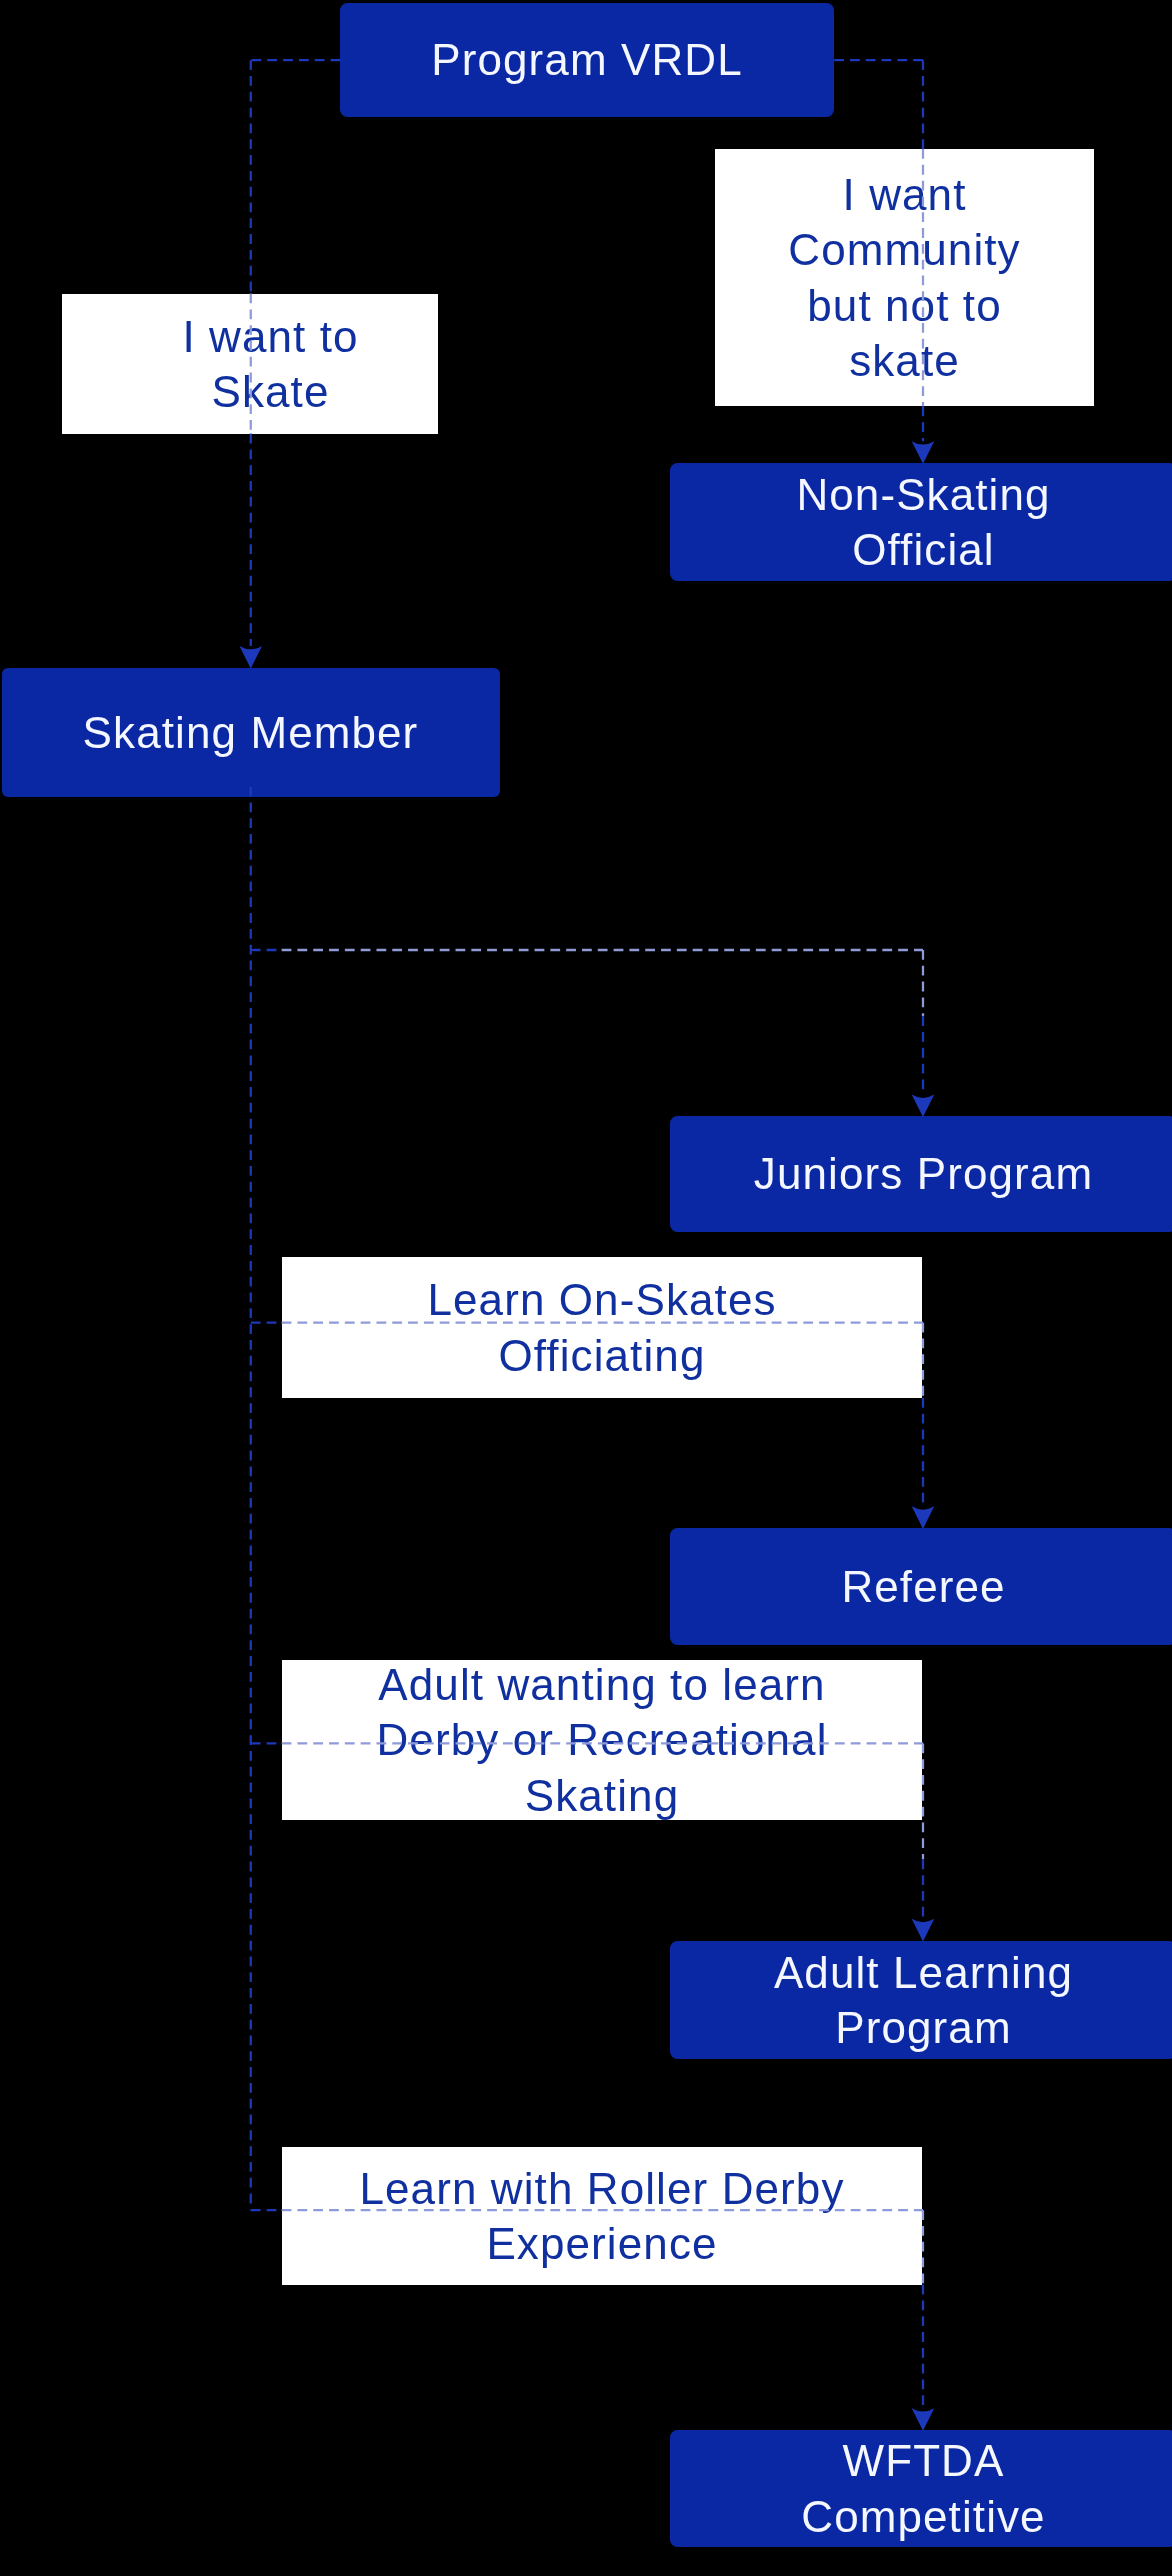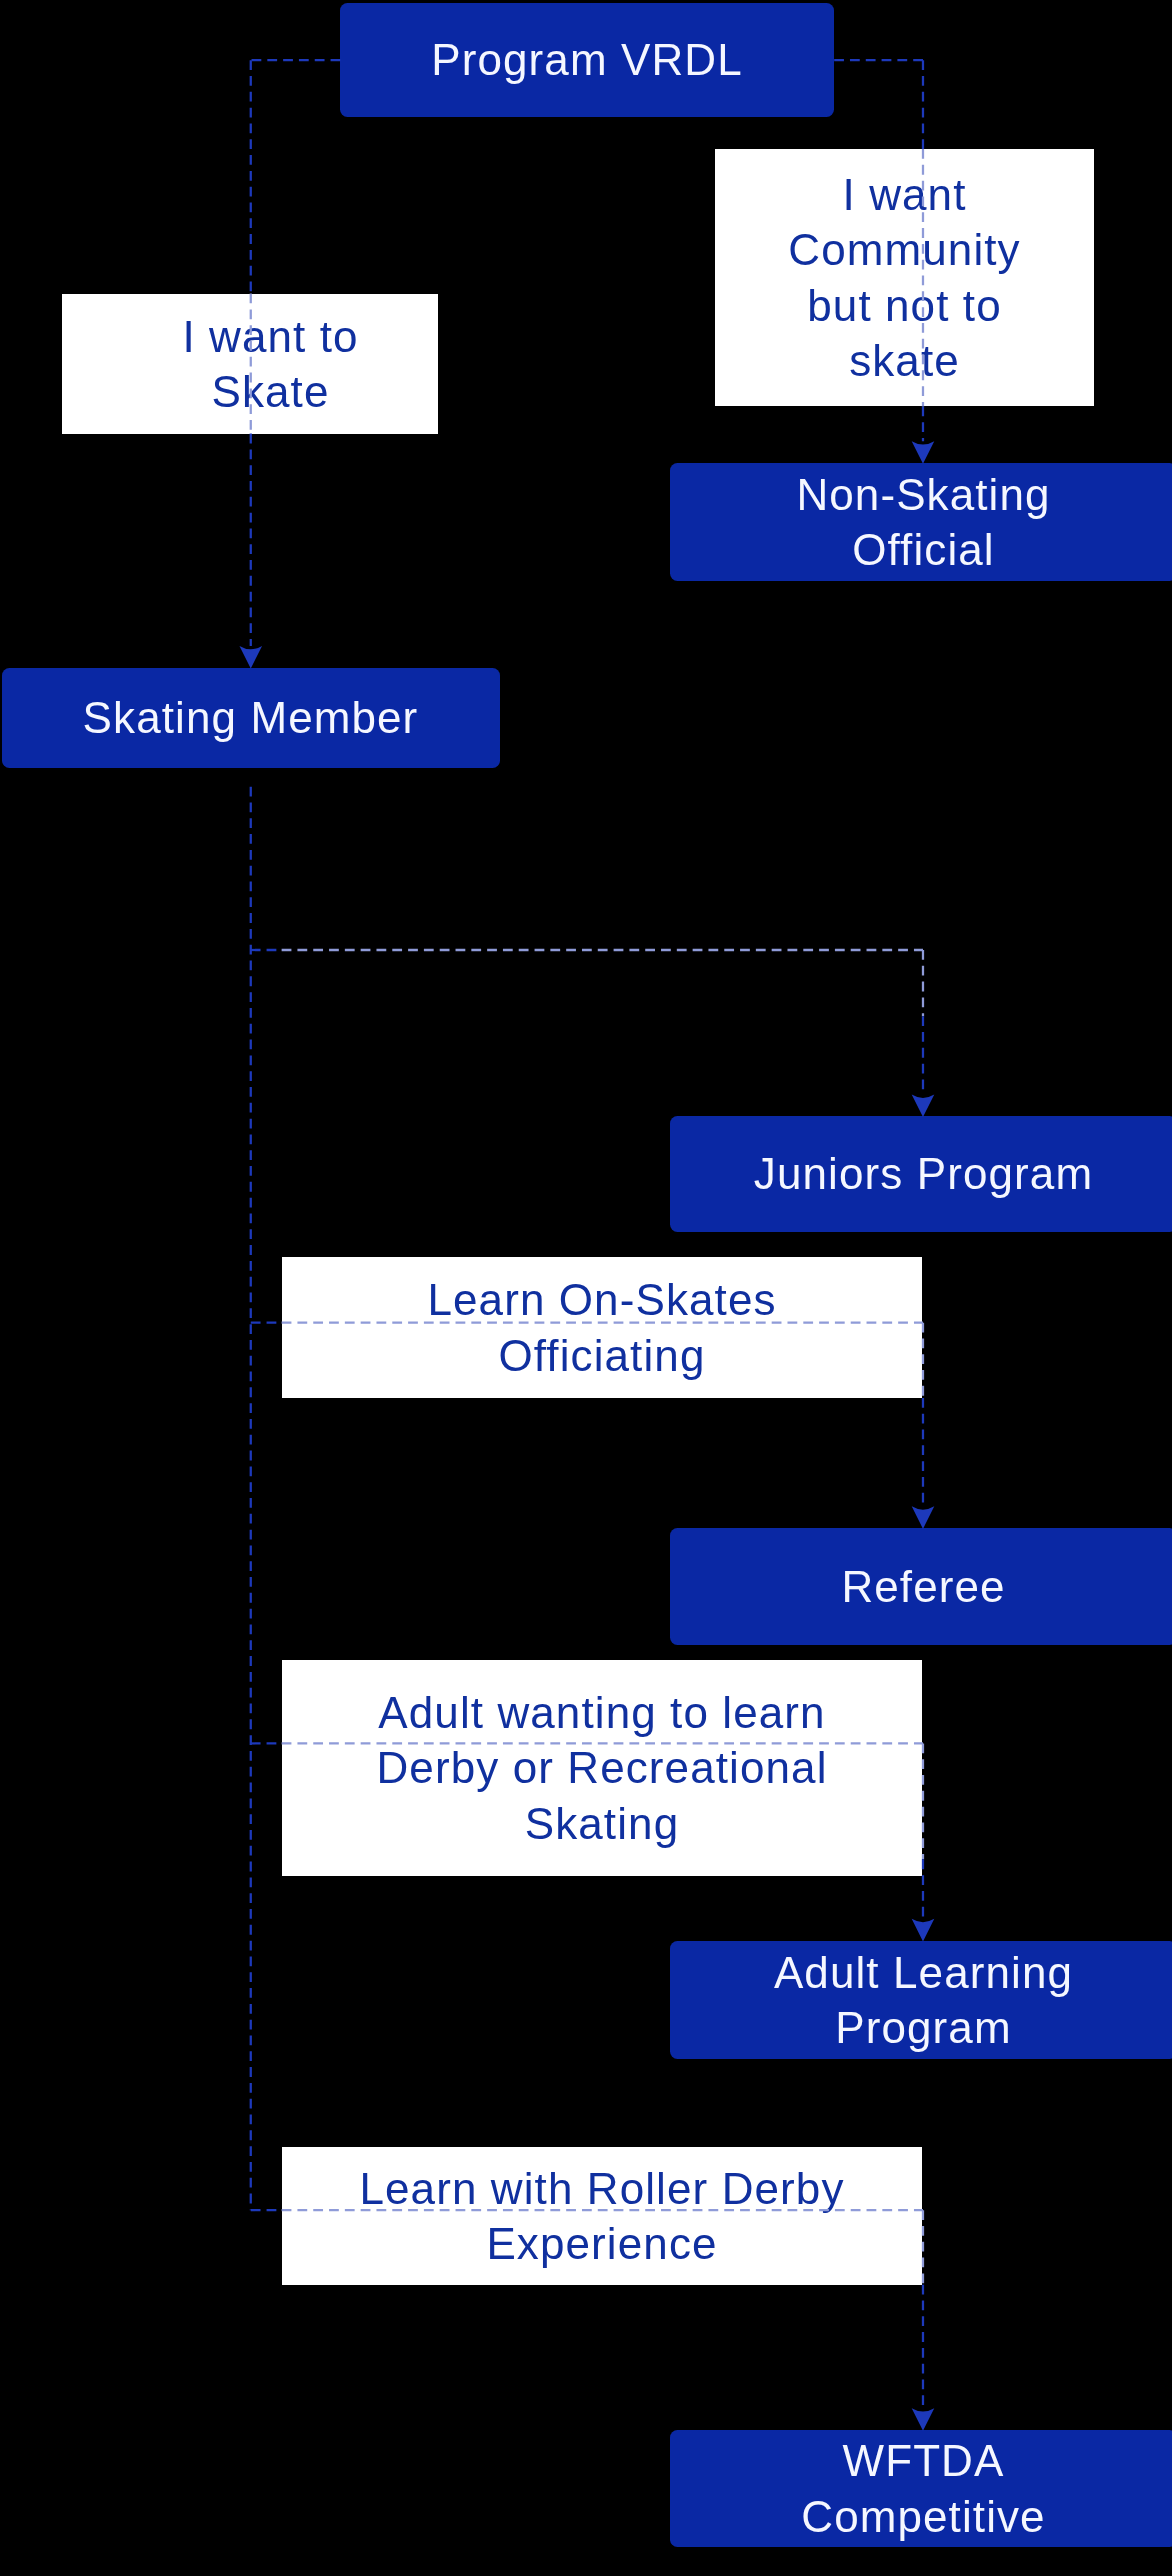--- a/index.html
+++ b/index.html
@@ -81,31 +81,31 @@
 Skate</div>
 
   <div class="node white" style="left:715px; top:149px;  width:379px; height:257px;">I want
 Community
 but not to
 skate</div>
 
   <div class="node blue" style="left:670px; top:463px;  width:507px; height:118px;">Non-Skating
 Official</div>
 
-  <div class="node blue" style="left:1.5px;   top:668px;  width:498px; height:100px;">Skating Member</div>
+  <div class="node blue" style="left:1.5px;   top:668px;  width:498px; height:129px;border-radius:6px;">Skating Member</div>
 
 
   <div class="node blue" style="left:670px; top:1116px; width:507px; height:116px;">Juniors Program</div>
 
   <div class="node white" style="left:282px; top:1257px; width:640px; height:141px;">Learn On-Skates
 Officiating</div>
 
   <div class="node blue" style="left:670px; top:1528px; width:507px; height:117px;">Referee</div>
 
-  <div class="node white" style="left:282px; top:1660px; width:640px; height:216px;">Adult wanting to learn
+  <div class="node white" style="left:282px; top:1660px; width:640px; height:160px;">Adult wanting to learn
 Derby or Recreational
 Skating</div>
 
   <div class="node blue" style="left:670px; top:1941px; width:507px; height:118px;">Adult Learning
 Program</div>
 
   <div class="node white" style="left:282px; top:2147px; width:640px; height:138px;">Learn with Roller Derby
 Experience</div>
 
   <div class="node blue" style="left:670px; top:2430px; width:507px; height:117px;">WFTDA

